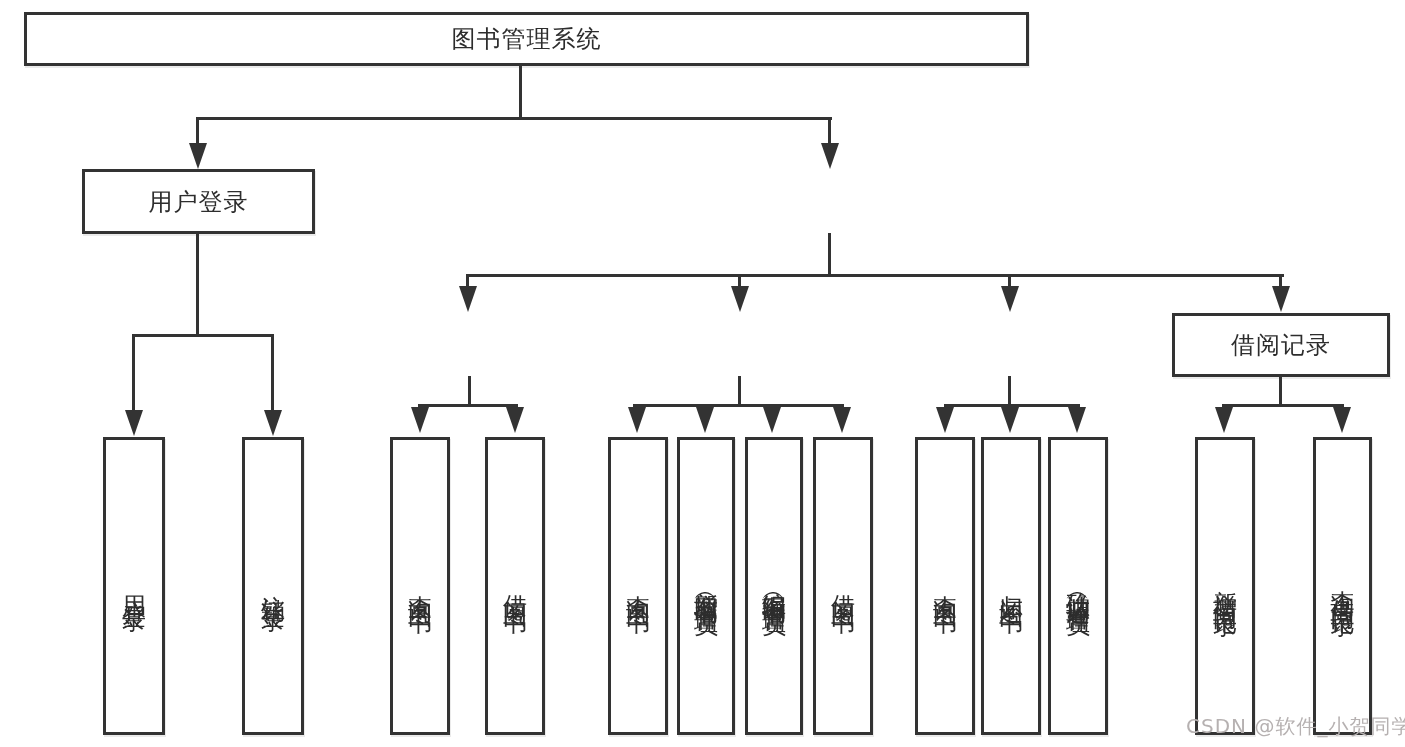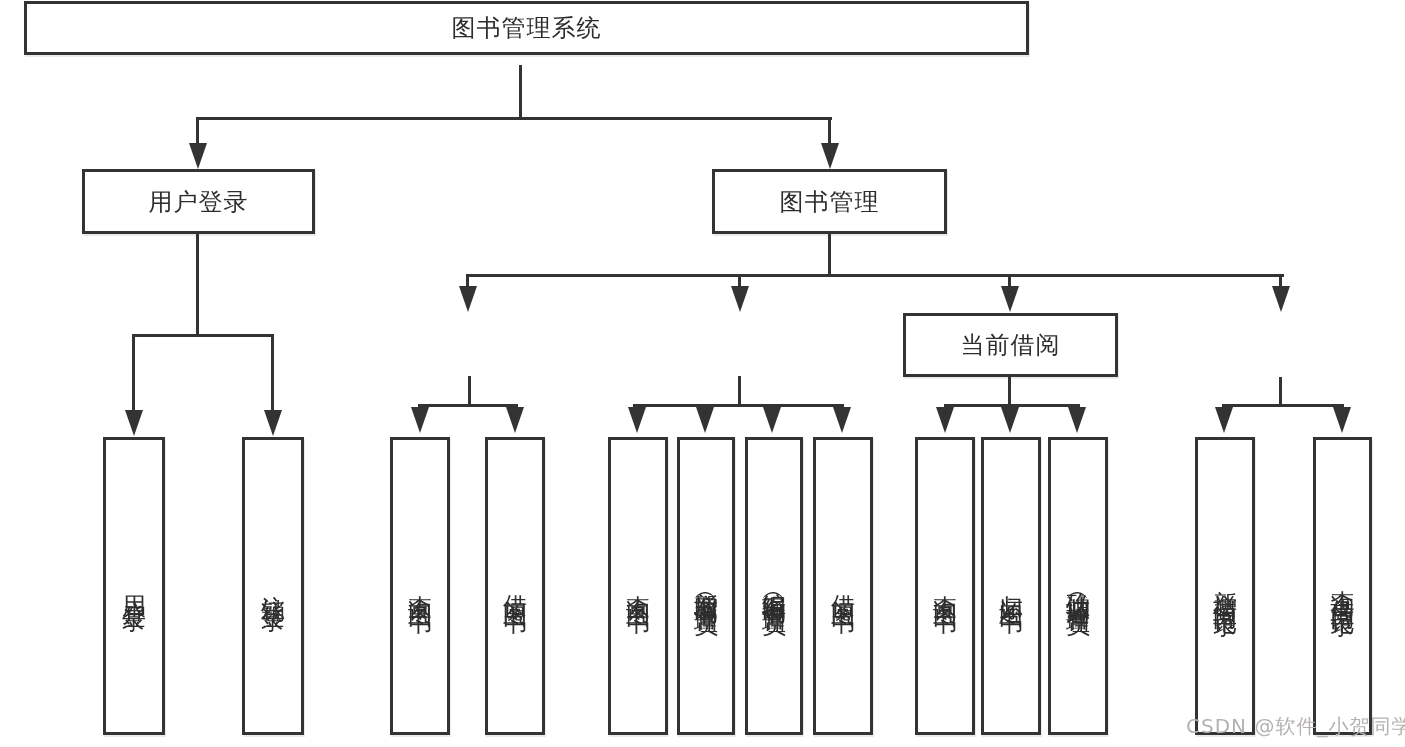--- a/index.html
+++ b/index.html
@@ -62,58 +62,55 @@
     letter-spacing: 1px;
     white-space: nowrap;
     z-index: 5;
   }
 </style>
 </head>
 <body>
 
 <div id="canvas">
 
-  <div class="box" style="left:24px; top:1px; width:1005px; height:54px;">
+  <div class="box" style="left:24px; top:12px; width:1005px; height:54px;">
     <span>图书管理系统</span>
   </div>
 
   <div class="line" style="left:519px; top:65px; width:3px; height:54px;"></div>
   <div class="line" style="left:196px; top:117px; width:636px; height:3px;"></div>
   <div class="line" style="left:196px; top:117px; width:3px; height:28px;"></div>
   <div class="arrow" style="left:189px; top:143px;"></div>
   <div class="line" style="left:828px; top:117px; width:3px; height:28px;"></div>
   <div class="arrow" style="left:821px; top:143px;"></div>
 
   <div class="box" style="left:82px; top:169px; width:233px; height:65px;">
     <span>用户登录</span>
-  </div>
-  <div class="box" style="left:712px; top:169px; width:235px; height:65px;">
-    <span>图书管理</span>
   </div>
 
   <div class="line" style="left:196px; top:233px; width:3px; height:103px;"></div>
   <div class="line" style="left:132px; top:334px; width:142px; height:3px;"></div>
   <div class="line" style="left:132px; top:334px; width:3px; height:78px;"></div>
   <div class="line" style="left:271px; top:334px; width:3px; height:78px;"></div>
   <div class="arrow" style="left:125px; top:410px;"></div>
   <div class="arrow" style="left:264px; top:410px;"></div>
 
   <div class="line" style="left:828px; top:233px; width:3px; height:44px;"></div>
   <div class="line" style="left:466px; top:274px; width:818px; height:3px;"></div>
   <div class="line" style="left:466px; top:274px; width:3px; height:14px;"></div>
   <div class="arrow" style="left:459px; top:286px;"></div>
   <div class="line" style="left:738px; top:274px; width:3px; height:14px;"></div>
   <div class="arrow" style="left:731px; top:286px;"></div>
   <div class="line" style="left:1008px; top:274px; width:3px; height:14px;"></div>
   <div class="arrow" style="left:1001px; top:286px;"></div>
   <div class="line" style="left:1279px; top:274px; width:3px; height:14px;"></div>
   <div class="arrow" style="left:1272px; top:286px;"></div>
 
-  <div class="box" style="left:903px; top:313px; width:215px; height:64px;">
-    <span>当前借阅</span>
+  <div class="box" style="left:1172px; top:313px; width:218px; height:64px;">
+    <span>借阅记录</span>
   </div>
 
   <div class="line" style="left:468px; top:376px; width:3px; height:31px;"></div>
   <div class="line" style="left:418px; top:404px; width:100px; height:3px;"></div>
   <div class="arrow" style="left:411px; top:407px;"></div>
   <div class="arrow" style="left:506px; top:407px;"></div>
 
   <div class="line" style="left:738px; top:376px; width:3px; height:31px;"></div>
   <div class="line" style="left:633px; top:404px; width:211px; height:3px;"></div>
   <div class="arrow" style="left:628px; top:407px;"></div>

